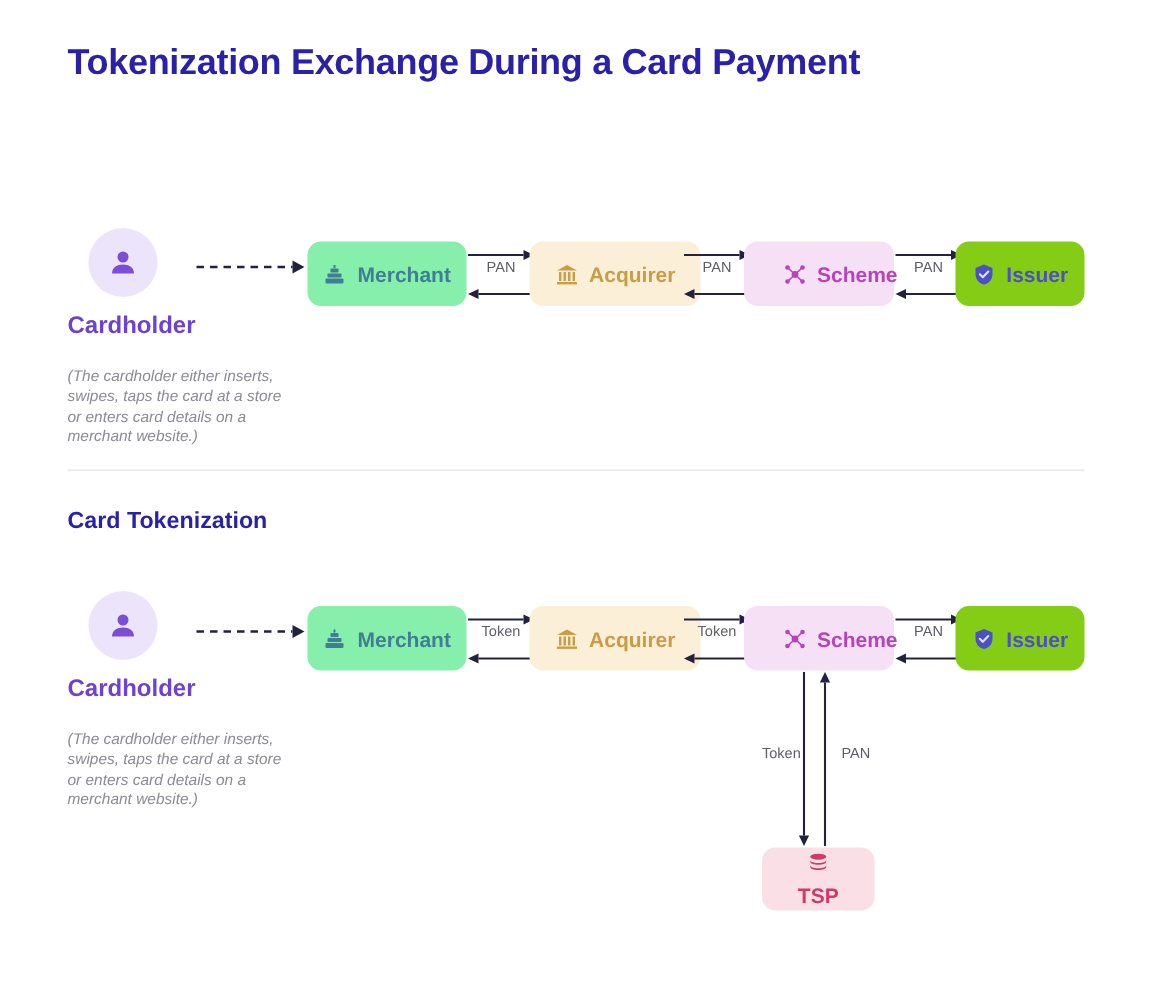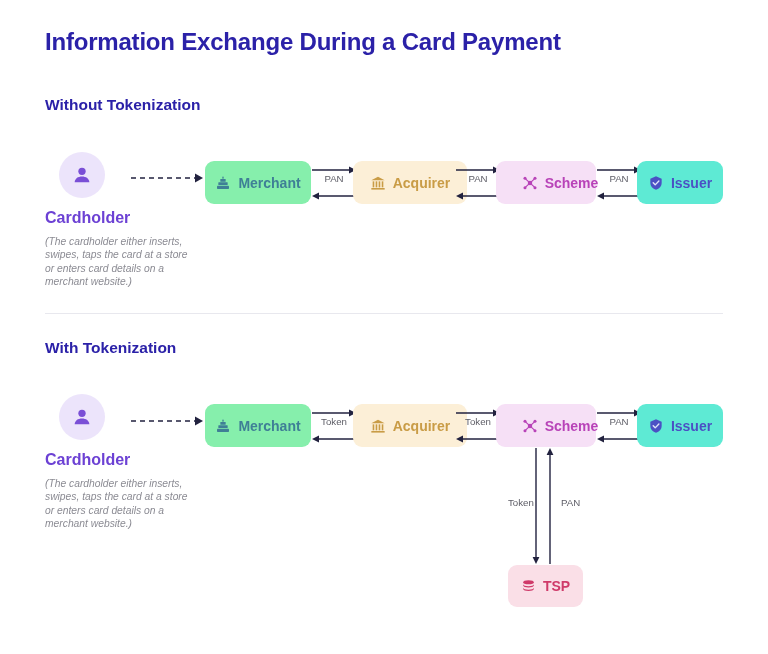--- a/index.html
+++ b/index.html
@@ -63,21 +63,21 @@
   }
 
   .cardholder-label {
     margin-top: 11px;
     font-size: 16px;
     font-weight: bold;
     color: #6c41d4;
   }
 
   .cardholder-note {
-    margin-top: 8px;
+    margin-top: 18px;
     font-size: 10.3px;
     line-height: 13.3px;
     font-style: italic;
     color: #8b8b93;
     width: 152px;
   }
 
   
   .dashed-arrow { position: absolute; }
   .dashed-arrow.d1 { left: 131px; top: 173px; }
@@ -94,34 +94,34 @@
     gap: 7px;
     font-size: 14px;
     font-weight: bold;
     white-space: nowrap;
   }
   .node .nlabel { line-height: 1; }
 
   .node.merchant { background: #86efac; color: #3f7f96; }
   .node.acquirer { background: #fcefd7; color: #c99c46; }
   .node.scheme   { background: #f6e0f6; color: #b843b8; padding-left: 28px; }
-  .node.issuer   { background: #5eead4; color: #4b50c4; }
+  .node.issuer   { background: #84cc16; color: #4b50c4; }
   .node.tsp      { background: #fadfe7; color: #cf3a69; }
 
   
   .r1 { top: 161px; }
   
   .r2 { top: 404px; }
 
   .n-merchant { left: 205px; width: 106px; }
   .n-acquirer { left: 353px; width: 114px; }
   .n-scheme   { left: 496px; width: 100px; }
   .n-issuer   { left: 637px; width: 86px; }
 
-  .n-tsp { left: 508px; top: 565px; width: 75px; height: 42px; }
+  .n-tsp { left: 508px; top: 565px; width: 75px; height: 42px; flex-direction: column; }
 
   
   .connector {
     position: absolute;
     width: 46px;
     height: 44px;
   }
   .connector .conn-label {
     position: absolute;
     left: 0;
@@ -158,25 +158,24 @@
   .vconn .vlabel.left  { left: 0px; }
   .vconn .vlabel.right { left: 53px; }
 
   svg { display: block; overflow: visible; }
 </style>
 </head>
 <body>
 
 <div class="page">
 
-  <div class="main-title">Information Exchange During a Card Payment</div>
+  <div class="main-title">Tokenization Exchange During a Card Payment</div>
 
   <div class="divider"></div>
 
-  <div class="section-title s1">Without Tokenization</div>
 
   <div class="cardholder c1">
     <div class="avatar">
       <span>
         <svg width="22" height="22" viewBox="0 0 24 24" fill="#7a4fd6">
           <circle cx="12" cy="8" r="4"></circle>
           <path d="M4 20c0-4.2 3.6-6.5 8-6.5s8 2.3 8 6.5z"></path>
         </svg>
       </span>
     </div>
@@ -267,21 +266,21 @@
   <div class="node issuer r1 n-issuer">
     <span>
       <svg width="16" height="16" viewBox="0 0 24 24" fill="#4b50c4">
         <path d="M12 2 3.5 5.5v6.2c0 5.1 3.6 9.2 8.5 10.3 4.9-1.1 8.5-5.2 8.5-10.3V5.5z"></path>
         <polyline points="7.8,11.8 10.8,14.8 16.3,9" fill="none" stroke="#dfe2fa" stroke-width="2.1" stroke-linecap="round" stroke-linejoin="round"></polyline>
       </svg>
     </span>
     <span class="nlabel">Issuer</span>
   </div>
 
-  <div class="section-title s2">With Tokenization</div>
+  <div class="section-title s2">Card Tokenization</div>
 
   <div class="cardholder c2">
     <div class="avatar">
       <span>
         <svg width="22" height="22" viewBox="0 0 24 24" fill="#7a4fd6">
           <circle cx="12" cy="8" r="4"></circle>
           <path d="M4 20c0-4.2 3.6-6.5 8-6.5s8 2.3 8 6.5z"></path>
         </svg>
       </span>
     </div>

